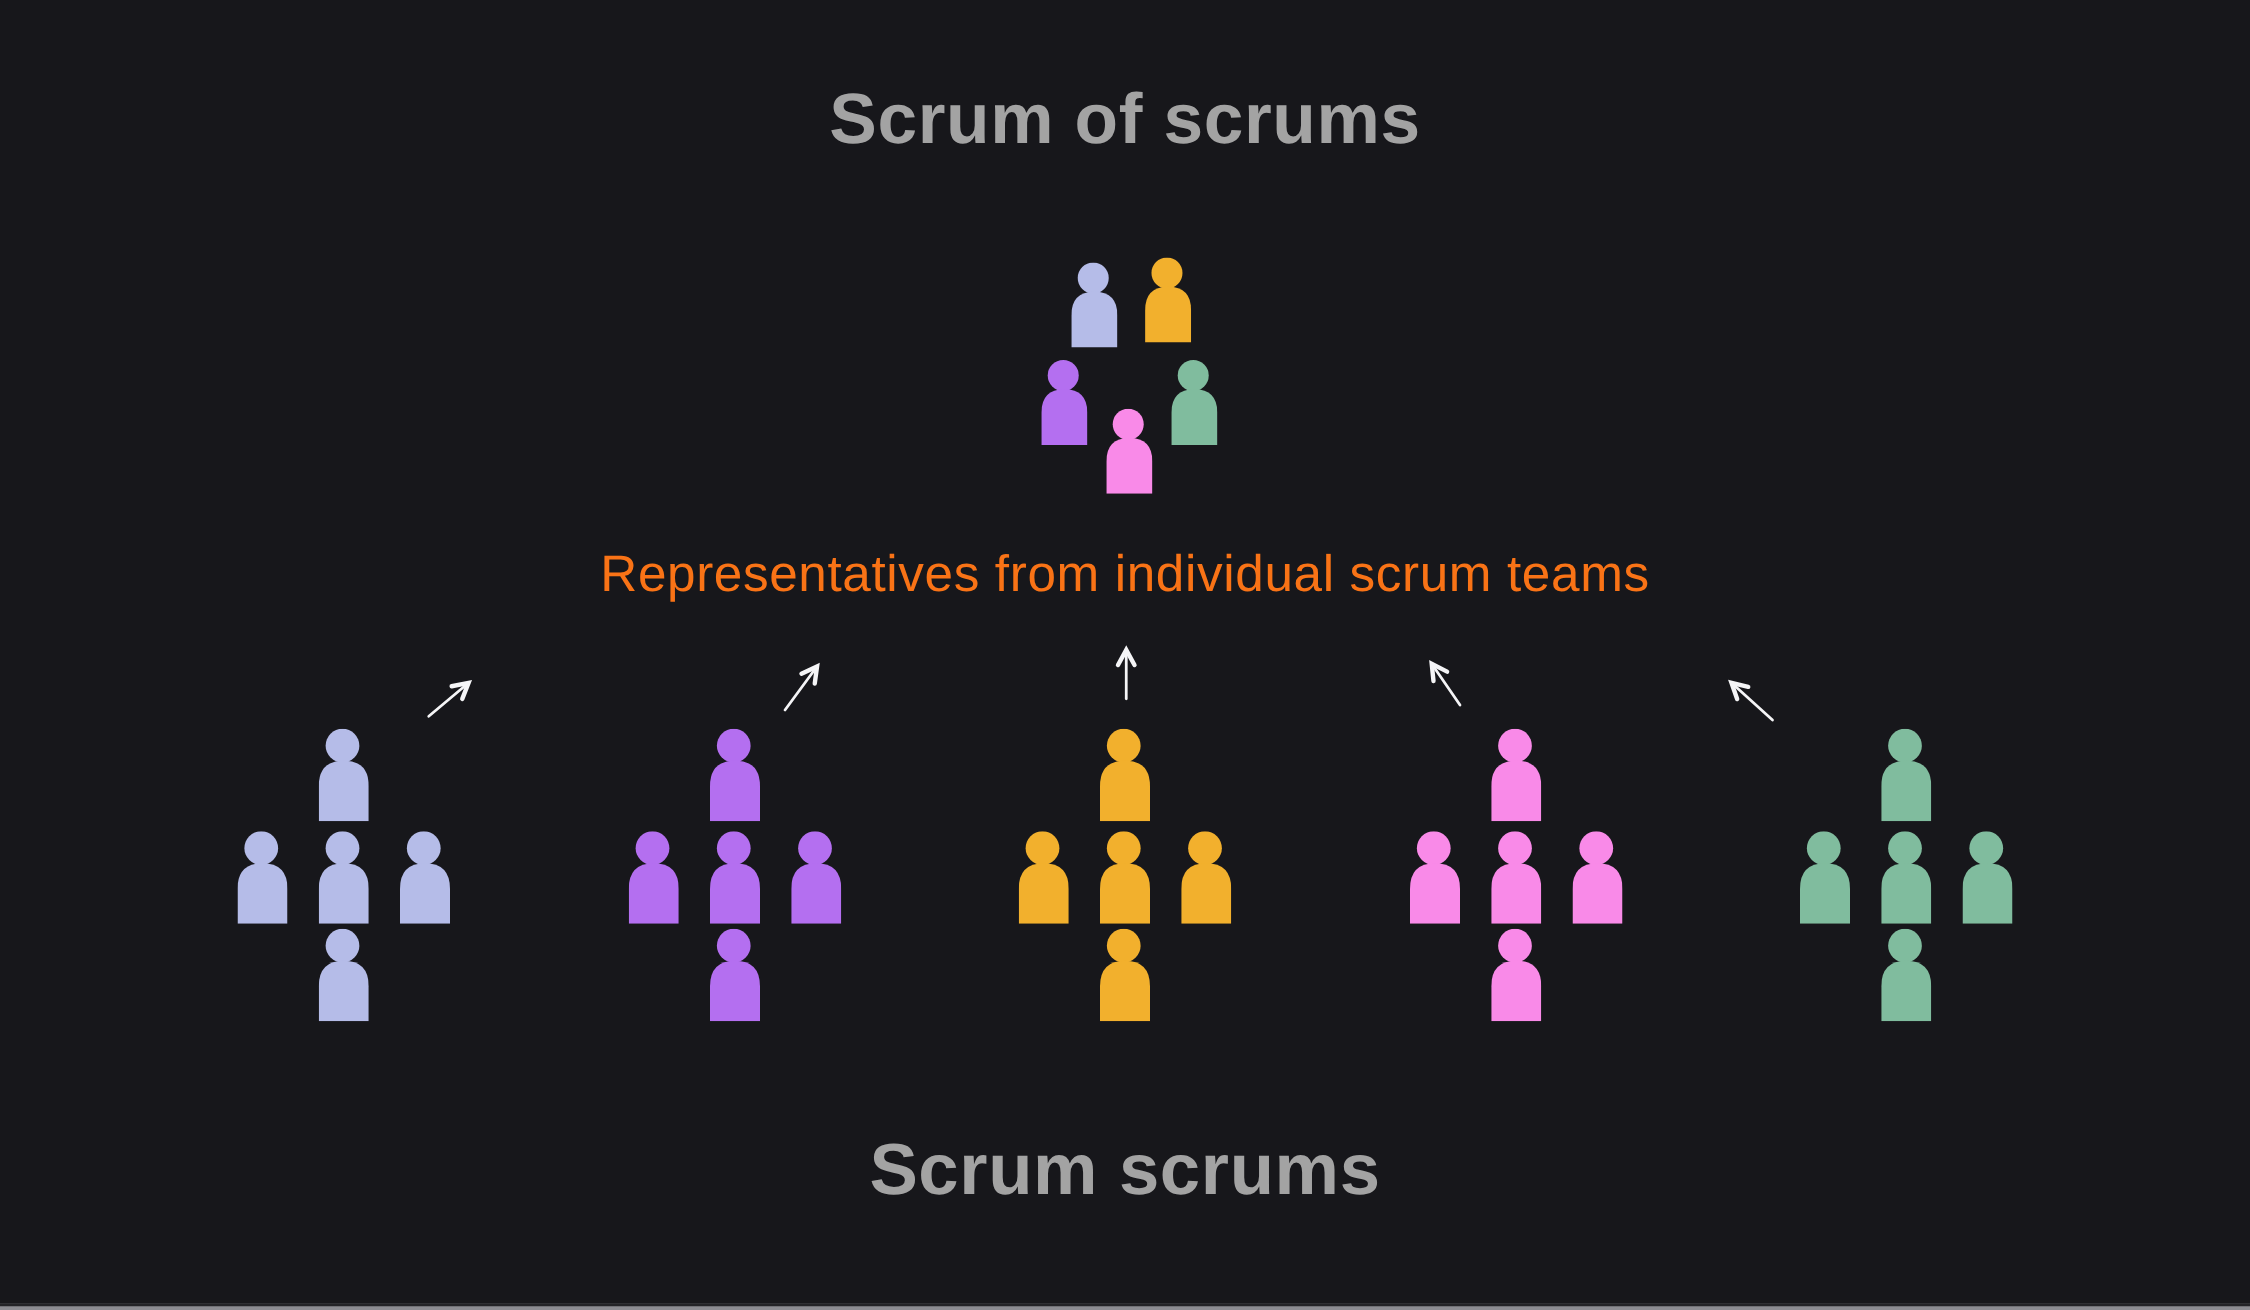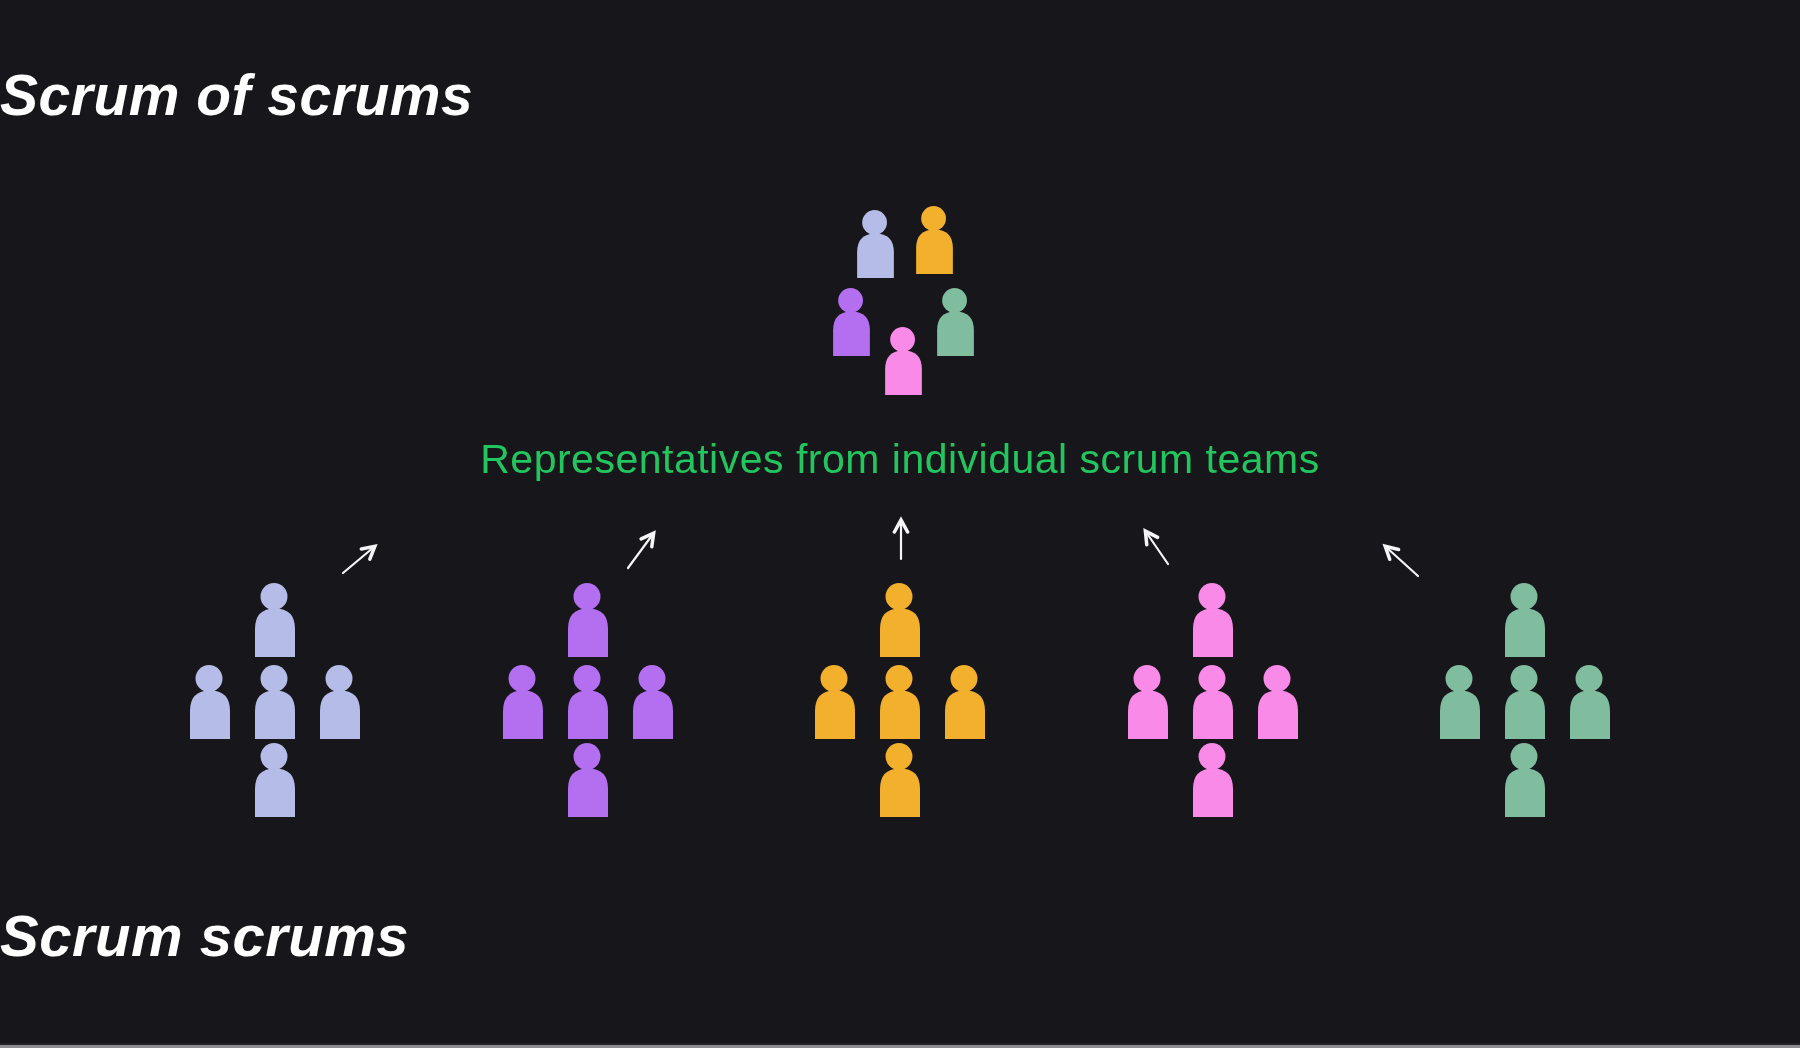--- a/index.html
+++ b/index.html
@@ -5,29 +5,28 @@
   html,body{margin:0;padding:0;background:#17171b;}
   .canvas{
     position:relative;
     width:1800px;height:1048px;
     background:#17171b;
     overflow:hidden;
     font-family:"Liberation Sans",sans-serif;
   }
   .title{
     position:absolute;left:0;right:0;margin:0;
-    text-align:left;color:#ffffff;font-weight:700;
+    text-align:center;color:#a3a3a3;font-weight:700;
     letter-spacing:0.5px;
-    font-style:italic;
   }
   #title-top{top:62px;font-size:57px;}
   #title-bottom{top:902px;font-size:58px;}
   .subtitle{
     position:absolute;top:436px;left:0;right:0;
-    text-align:center;color:#22c55e;
+    text-align:center;color:#f97316;
     font-size:41px;font-weight:300;letter-spacing:0.5px;
   }
   .cluster{position:absolute;}
   .cluster svg{position:absolute;display:block;}
   #arrows-layer{position:absolute;left:0;top:0;}
   .bottom-edge{
     position:absolute;left:0;right:0;bottom:0;height:3px;
     background:#8c8c92;border-top:2px solid #232327;
   }
 </style>

